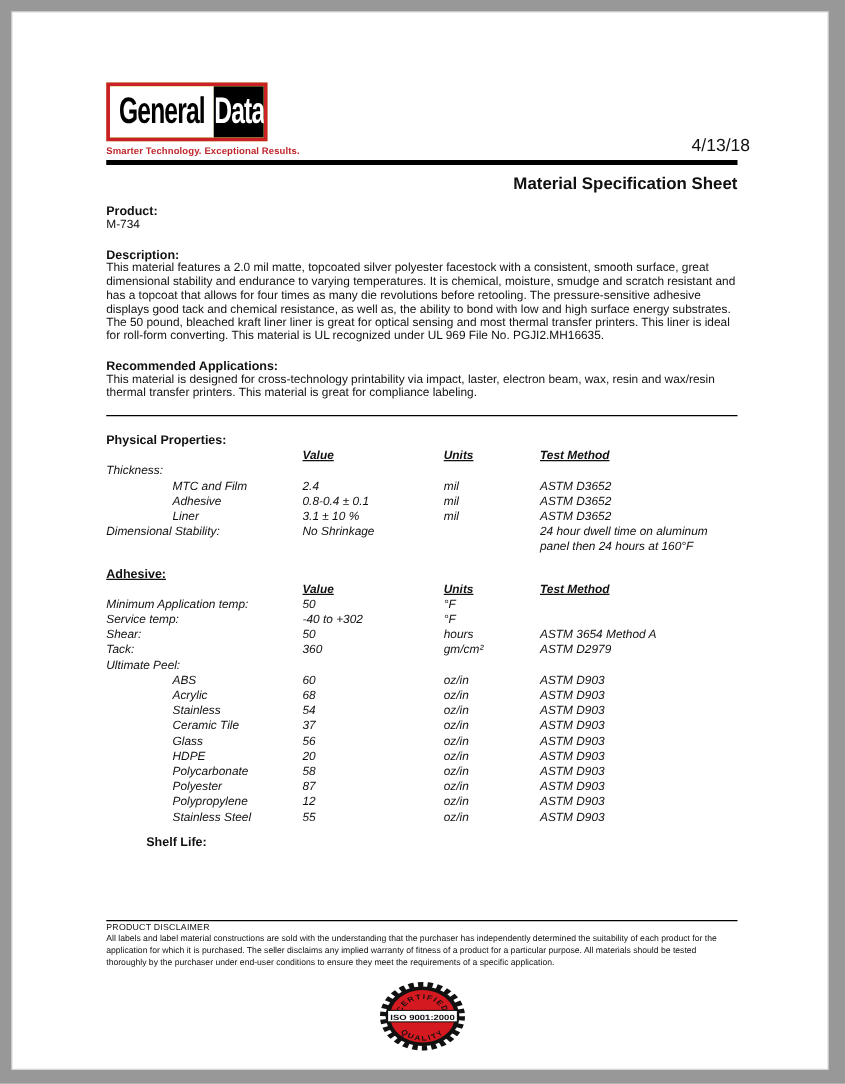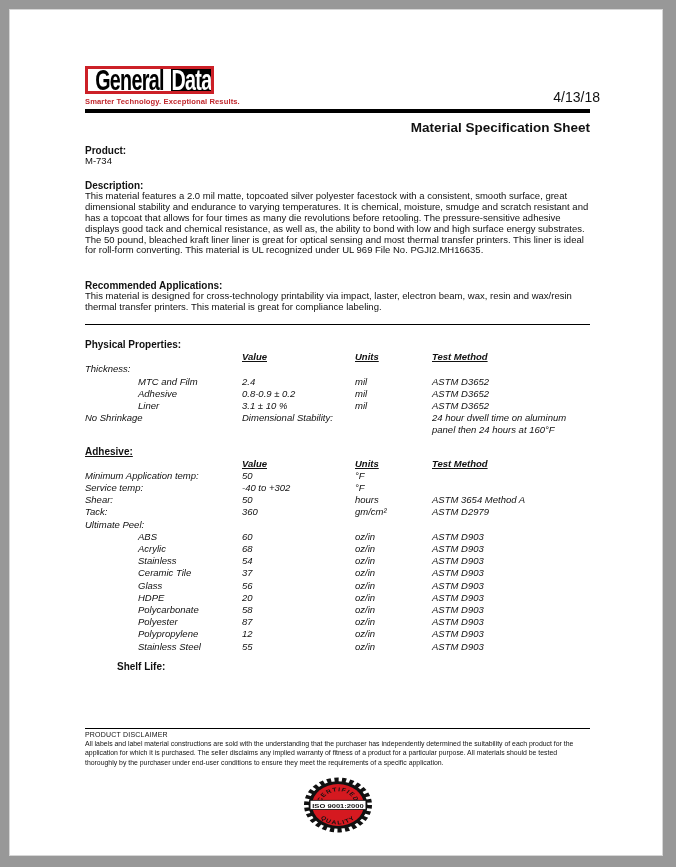--- a/index.html
+++ b/index.html
@@ -18,21 +18,21 @@
     box-shadow: 0 0 0 1px #d6d6d6;
     padding: 56px 62px 0 75px;
     overflow: hidden;
   }
 
   
   .header-row { display: flex; justify-content: space-between; align-items: flex-end; }
   .logo-box {
     border: 3px solid #cc2027;
     display: flex; align-items: stretch;
-    width: 129px; height: 28px;
+    width: 129px; height: 47px;
     background: #bef264;
     overflow: hidden;
   }
   .logo-seg { display: flex; align-items: center; justify-content: center; overflow: hidden; }
   .logo-seg.white { background: #fff; width: 86px; }
   .logo-seg.black { background: #000; width: 41px; }
   .logo-word {
     display: inline-block;
     font-weight: bold;
     font-size: 29px;
@@ -48,21 +48,21 @@
 
   .thick-rule { height: 4px; background: #000; margin-top: 3px; width: 505px; }
   .doc-title { text-align: right; width: 505px; font-size: 13.5px; font-weight: bold; margin-top: 7px; }
 
   
   .content { width: 505px; }
   .sec-heading { font-size: 10px; font-weight: bold; }
   .body-text { font-size: 9.5px; line-height: 10.9px; }
   .mt-product { margin-top: 10px; }
   .mt-desc { margin-top: 13px; }
-  .mt-apps { margin-top: 24px; }
+  .mt-apps { margin-top: 13px; }
   .thin-rule { height: 1px; background: #000; margin-top: 11px; width: 505px; }
   .mt-phys { margin-top: 14px; }
 
   
   .spec-table { font-size: 9.5px; line-height: 12.2px; margin-top: 1px; font-style: italic; }
   .trow { display: grid; grid-template-columns: 157px 113px 77px 158px; }
   .trow .c { overflow: visible; white-space: nowrap; }
   .trow .c.method { white-space: pre-line; }
   .col-head { font-weight: bold; text-decoration: underline; }
   .indent { padding-left: 53px; }
@@ -129,33 +129,33 @@
         <div class="c method"></div>
       </div>
       <div class="trow">
         <div class="c indent">MTC and Film</div>
         <div class="c">2.4</div>
         <div class="c">mil</div>
         <div class="c method">ASTM D3652</div>
       </div>
       <div class="trow">
         <div class="c indent">Adhesive</div>
-        <div class="c">0.8-0.9 ± 0.2</div>
+        <div class="c">0.8-0.4 ± 0.1</div>
         <div class="c">mil</div>
         <div class="c method">ASTM D3652</div>
       </div>
       <div class="trow">
         <div class="c indent">Liner</div>
         <div class="c">3.1 ± 10 %</div>
         <div class="c">mil</div>
         <div class="c method">ASTM D3652</div>
       </div>
       <div class="trow">
+        <div class="c">Dimensional Stability:</div>
         <div class="c">No Shrinkage</div>
-        <div class="c">Dimensional Stability:</div>
         <div class="c"></div>
         <div class="c method">24 hour dwell time on aluminum
 panel then 24 hours at 160°F</div>
       </div>
     </div>
 
     <div class="sec-heading mt-adh">Adhesive:</div>
     <div class="spec-table">
       <div class="trow">
         <div class="c"></div>

